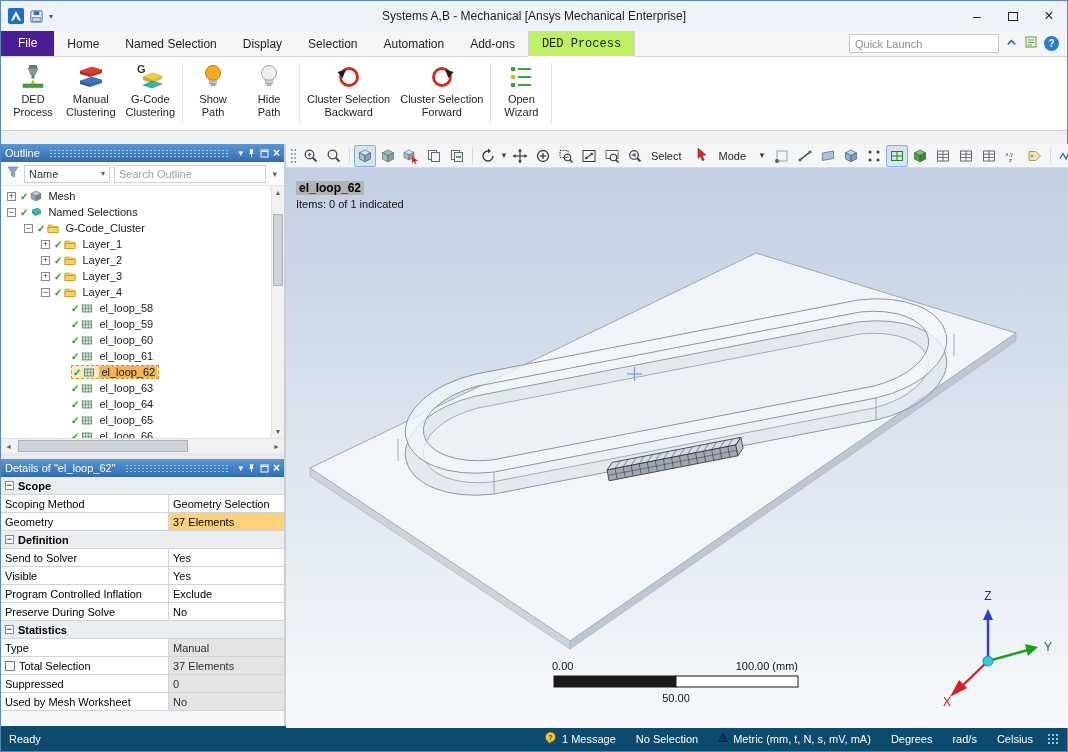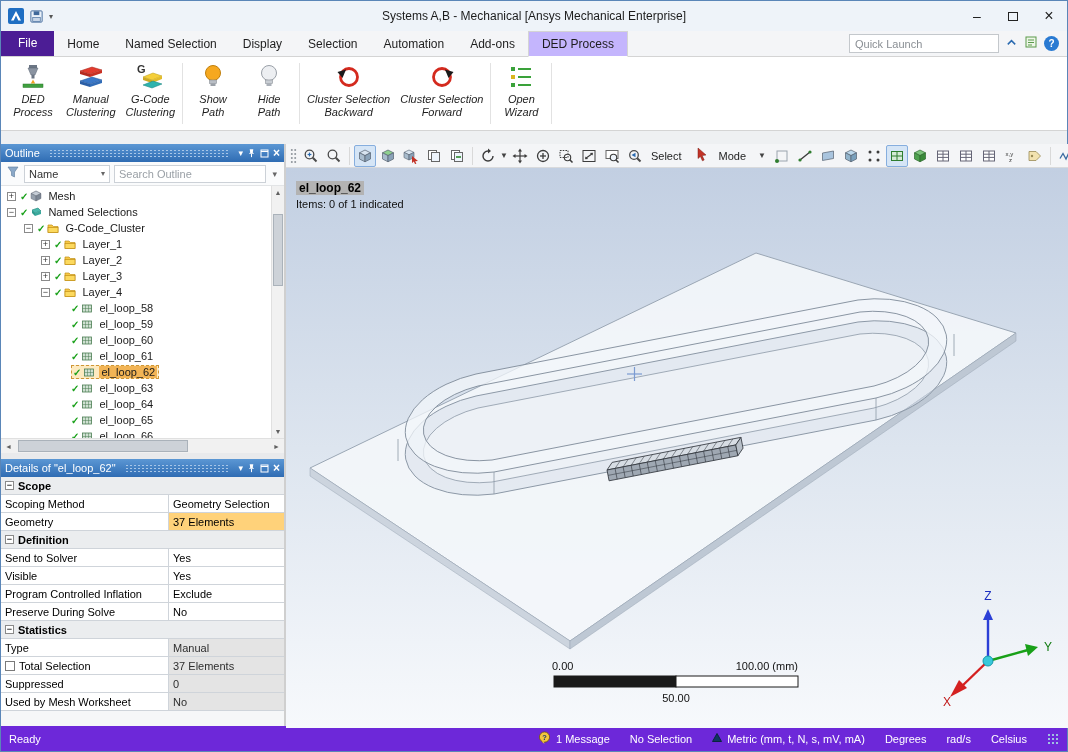--- a/index.html
+++ b/index.html
@@ -18,31 +18,31 @@
   .tb-title { position:absolute; left:0; right:0; text-align:center; font-size:12px; color:#1c1c1c; pointer-events:none; }
   .win-controls { margin-left:auto; display:flex; z-index:2; }
   .win-btn { width:36px; height:30px; display:flex; align-items:center; justify-content:center; font-size:14px; color:#222; }
   .win-btn .maxbox { width:10px; height:9px; border:1.2px solid #222; display:block; }
   .win-btn.close { font-size:16px; }
 
   
   .tabrow { height:26px; background:#f4f5f7; display:flex; align-items:flex-end; border-bottom:1px solid #d4d4d4; flex:none; }
   .tab { padding:0 13px; height:24px; line-height:24px; font-size:12px; color:#1e1e1e; white-space:nowrap; }
   .tab.file { background:#4c1d95; color:#fff; height:26px; line-height:26px; padding:0 17px; }
-  .tab.active { background:#c4b5fd; border:1px solid #d4d4d4; border-bottom:1px solid #fff; margin-bottom:-1px; height:26px; }
+  .tab.active { background:#bef264; border:1px solid #d4d4d4; border-bottom:1px solid #fff; margin-bottom:-1px; height:26px;font-family:Liberation Mono, monospace; }
   .tabrow-right { margin-left:auto; display:flex; align-items:center; gap:6px; padding:0 8px 3px 0; }
   .quick-launch { width:150px; height:19px; border:1px solid #c4c8cc; background:#fff; font-size:11px; padding:0 5px; color:#333; }
   .quick-launch::placeholder { color:#8a8f94; }
   .helpdot { width:15px; height:15px; border-radius:50%; background:#2a7ad2; color:#fff; font-size:10px; font-weight:bold; display:flex; align-items:center; justify-content:center; }
 
   
   .ribbon { height:74px; background:#fff; border-bottom:1px solid #d4d4d4; display:flex; align-items:stretch; padding:2px 4px; flex:none; }
   .rbtn { min-width:56px; padding:3px 5px 0 5px; display:flex; flex-direction:column; align-items:center; font-size:11px; color:#1e1e1e; text-align:center; white-space:nowrap; }
   .rbtn .ric { width:30px; height:30px; margin-bottom:1px; }
-  .rbtn .l { line-height:12.5px;font-style:italic; }
+  .rbtn .l { line-height:12.5px; }
   .rsep { width:1px; background:#e2e2e2; margin:4px 2px; }
 
   
   .main { flex:1; background:#eef0f2; padding-top:13px; display:flex; min-height:0; }
   .leftcol { width:283px; flex:none; background:#f6f7f8; display:flex; flex-direction:column; }
   .splitter { width:2px; background:#cfcfcf; flex:none; }
   .rightcol { width:783px; flex:none; display:flex; flex-direction:column; }
 
   
   .phead { height:18px; flex:none; background:linear-gradient(180deg,#5b97d4,#2f6cb3); color:#fff; font-size:11px; display:flex; align-items:center; padding:0 4px; gap:4px; }
@@ -105,21 +105,21 @@
   .gflex { flex:1; }
 
   
   .scene { position:relative; width:783px; height:560px; overflow:hidden; flex:none; }
   .scene svg.scenesvg { position:absolute; left:0; top:0; }
   .vp-annot { position:absolute; left:10px; top:10px; }
   .vp-annot-title { display:inline-block; background:#b3b3b3; color:#000; font-weight:bold; font-size:12px; padding:0 3px; }
   .vp-annot-info { font-size:11px; color:#111; margin-top:2px; }
 
   
-  .statusbar { height:25px; flex:none; background:#6d28d9; color:#fff; font-size:11px; display:flex; align-items:center; padding:0 8px; gap:20px; }
+  .statusbar { height:25px; flex:none; background:#0c4a6e; color:#fff; font-size:11px; display:flex; align-items:center; padding:0 8px; gap:14px; }
   .sb-item { display:flex; align-items:center; gap:5px; white-space:nowrap; }
   .sb-spacer { flex:1; }
   .sb-grip { width:12px; height:12px;
              background-image:radial-gradient(#9fc0e2 1px, transparent 1px); background-size:4px 4px; }
 </style>
 </head>
 <body>
 
 <div class="app">
 

